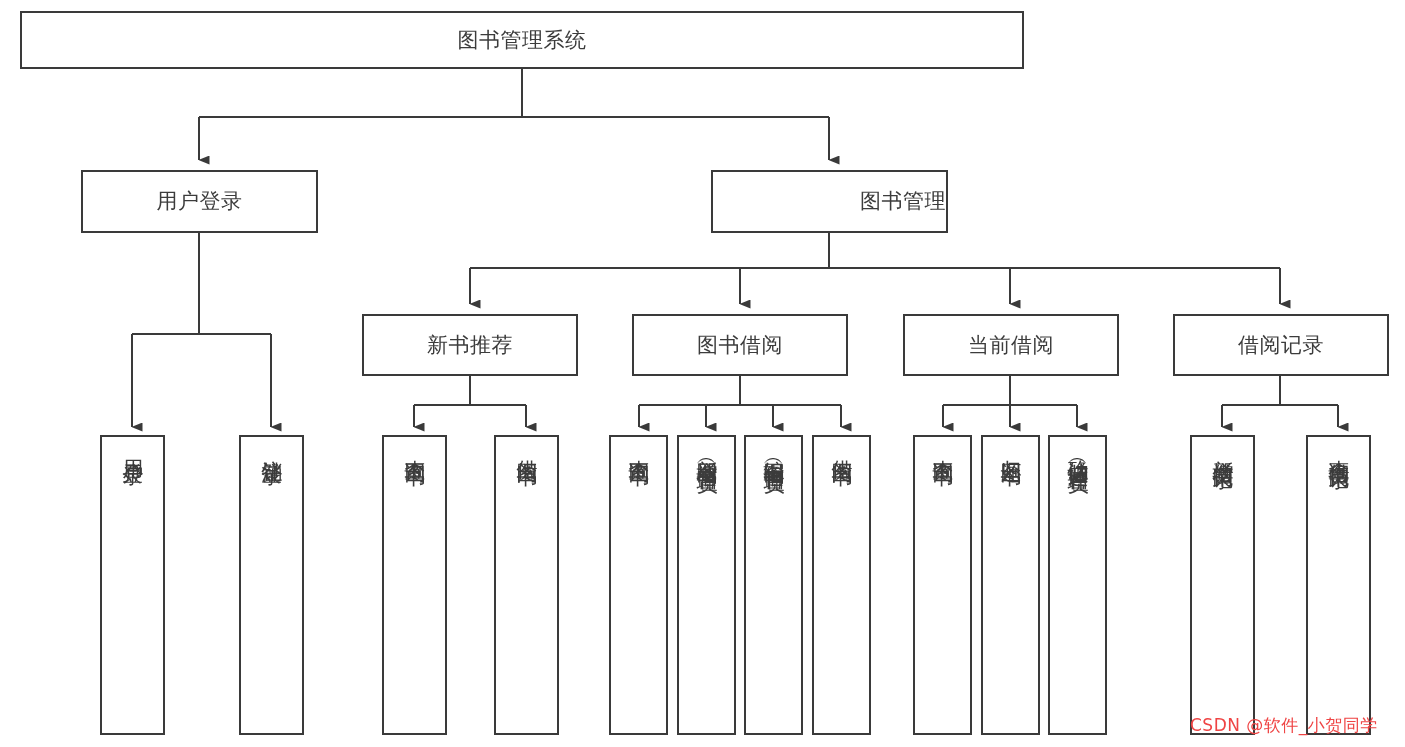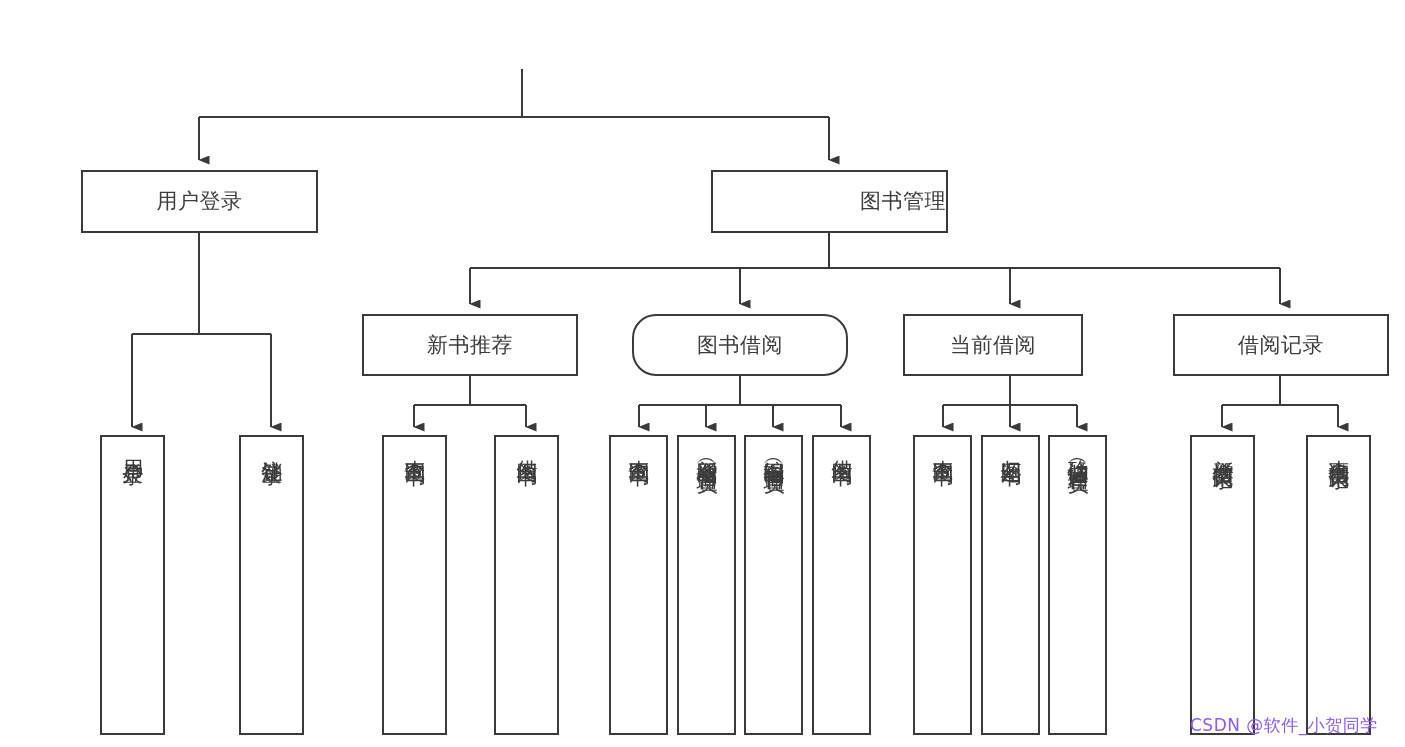--- a/index.html
+++ b/index.html
@@ -53,21 +53,21 @@
     writing-mode: vertical-rl;
     text-orientation: upright;
     font-size: 21px;
     letter-spacing: 2px;
     line-height: 1;
     white-space: nowrap;
   }
   .watermark {
     position: absolute;
     font-size: 17px;
-    color: #8b5cf6;
+    color: #ef4444;
     white-space: nowrap;
     letter-spacing: 0.5px;
     user-select: none;
   }
 </style>
 </head>
 <body>
 
 <div id="diagram-root">
 
@@ -114,38 +114,41 @@
       <path d="M 1010,405 L 1010,427" marker-end="url(#arrowhead)"></path>
       <path d="M 1077,405 L 1077,427" marker-end="url(#arrowhead)"></path>
 
       <path d="M 1280,376 L 1280,405"></path>
       <path d="M 1222,405 L 1338,405"></path>
       <path d="M 1222,405 L 1222,427" marker-end="url(#arrowhead)"></path>
       <path d="M 1338,405 L 1338,427" marker-end="url(#arrowhead)"></path>
     </g>
   </svg>
 
+  <div class="node-box node-h" style="left:20px; top:11px; width:1004px; height:58px;">
+    <span class="node-label">图书管理系统</span>
+  </div>
 
   <div class="node-box node-h" style="left:81px; top:170px; width:237px; height:63px;">
     <span class="node-label">用户登录</span>
   </div>
 
   <div class="node-box node-h" style="left:711px; top:170px; width:237px; height:63px;justify-content:flex-end;">
     <span class="node-label">图书管理</span>
   </div>
 
   <div class="node-box node-h" style="left:362px; top:314px; width:216px; height:62px;text-align:right;">
     <span class="node-label">新书推荐</span>
   </div>
 
-  <div class="node-box node-h" style="left:632px; top:314px; width:216px; height:62px;border-radius:24px;">
+  <div class="node-box node-h" style="left:632px; top:314px; width:216px; height:62px;">
     <span class="node-label">图书借阅</span>
   </div>
 
-  <div class="node-box node-h" style="left:903px; top:314px; width:180px; height:62px;">
+  <div class="node-box node-h" style="left:903px; top:314px; width:216px; height:62px;">
     <span class="node-label">当前借阅</span>
   </div>
 
   <div class="node-box node-h" style="left:1173px; top:314px; width:216px; height:62px;">
     <span class="node-label">借阅记录</span>
   </div>
 
   <div class="node-box node-v" style="left:100px; top:435px; width:65px; height:300px;">
     <span class="node-label">用户登录</span>
   </div>

